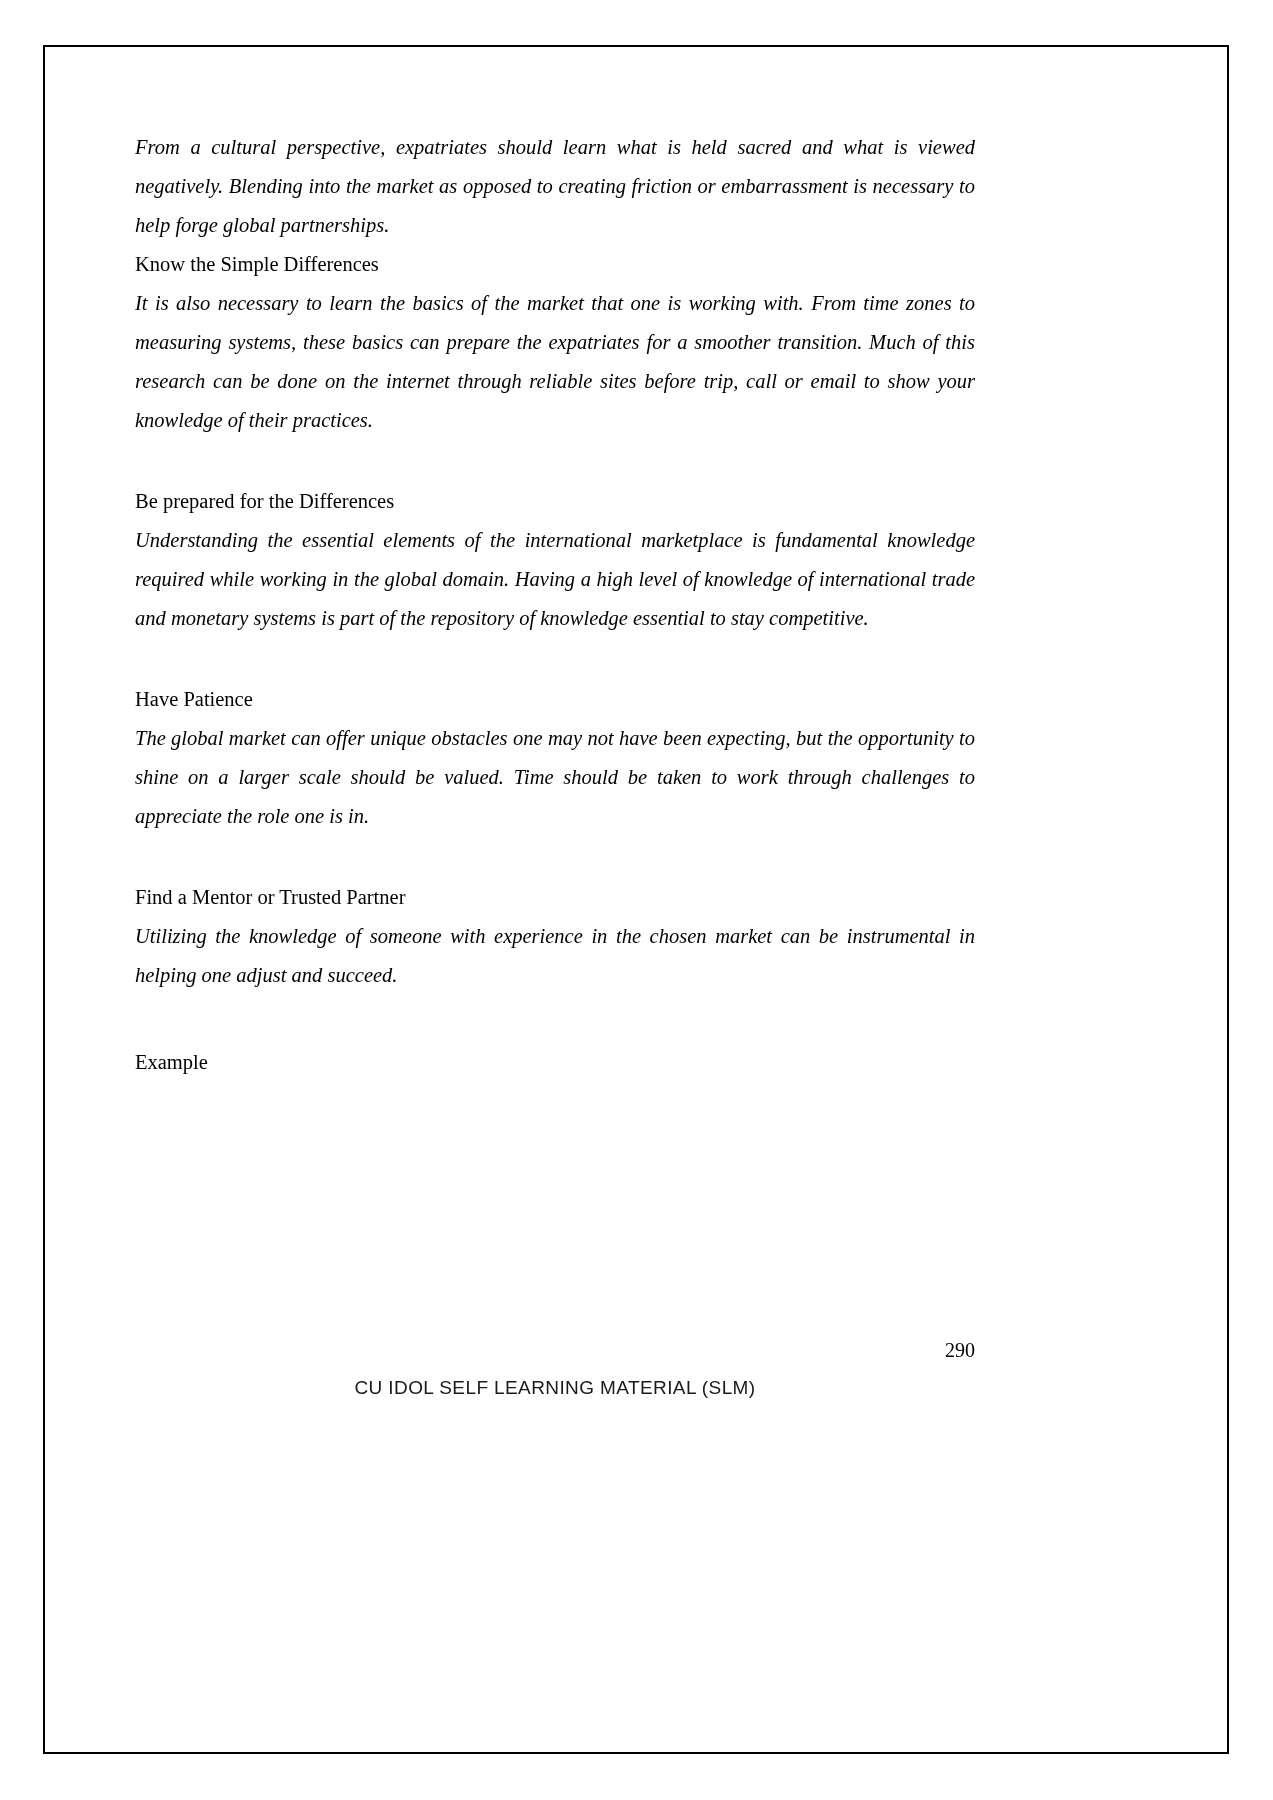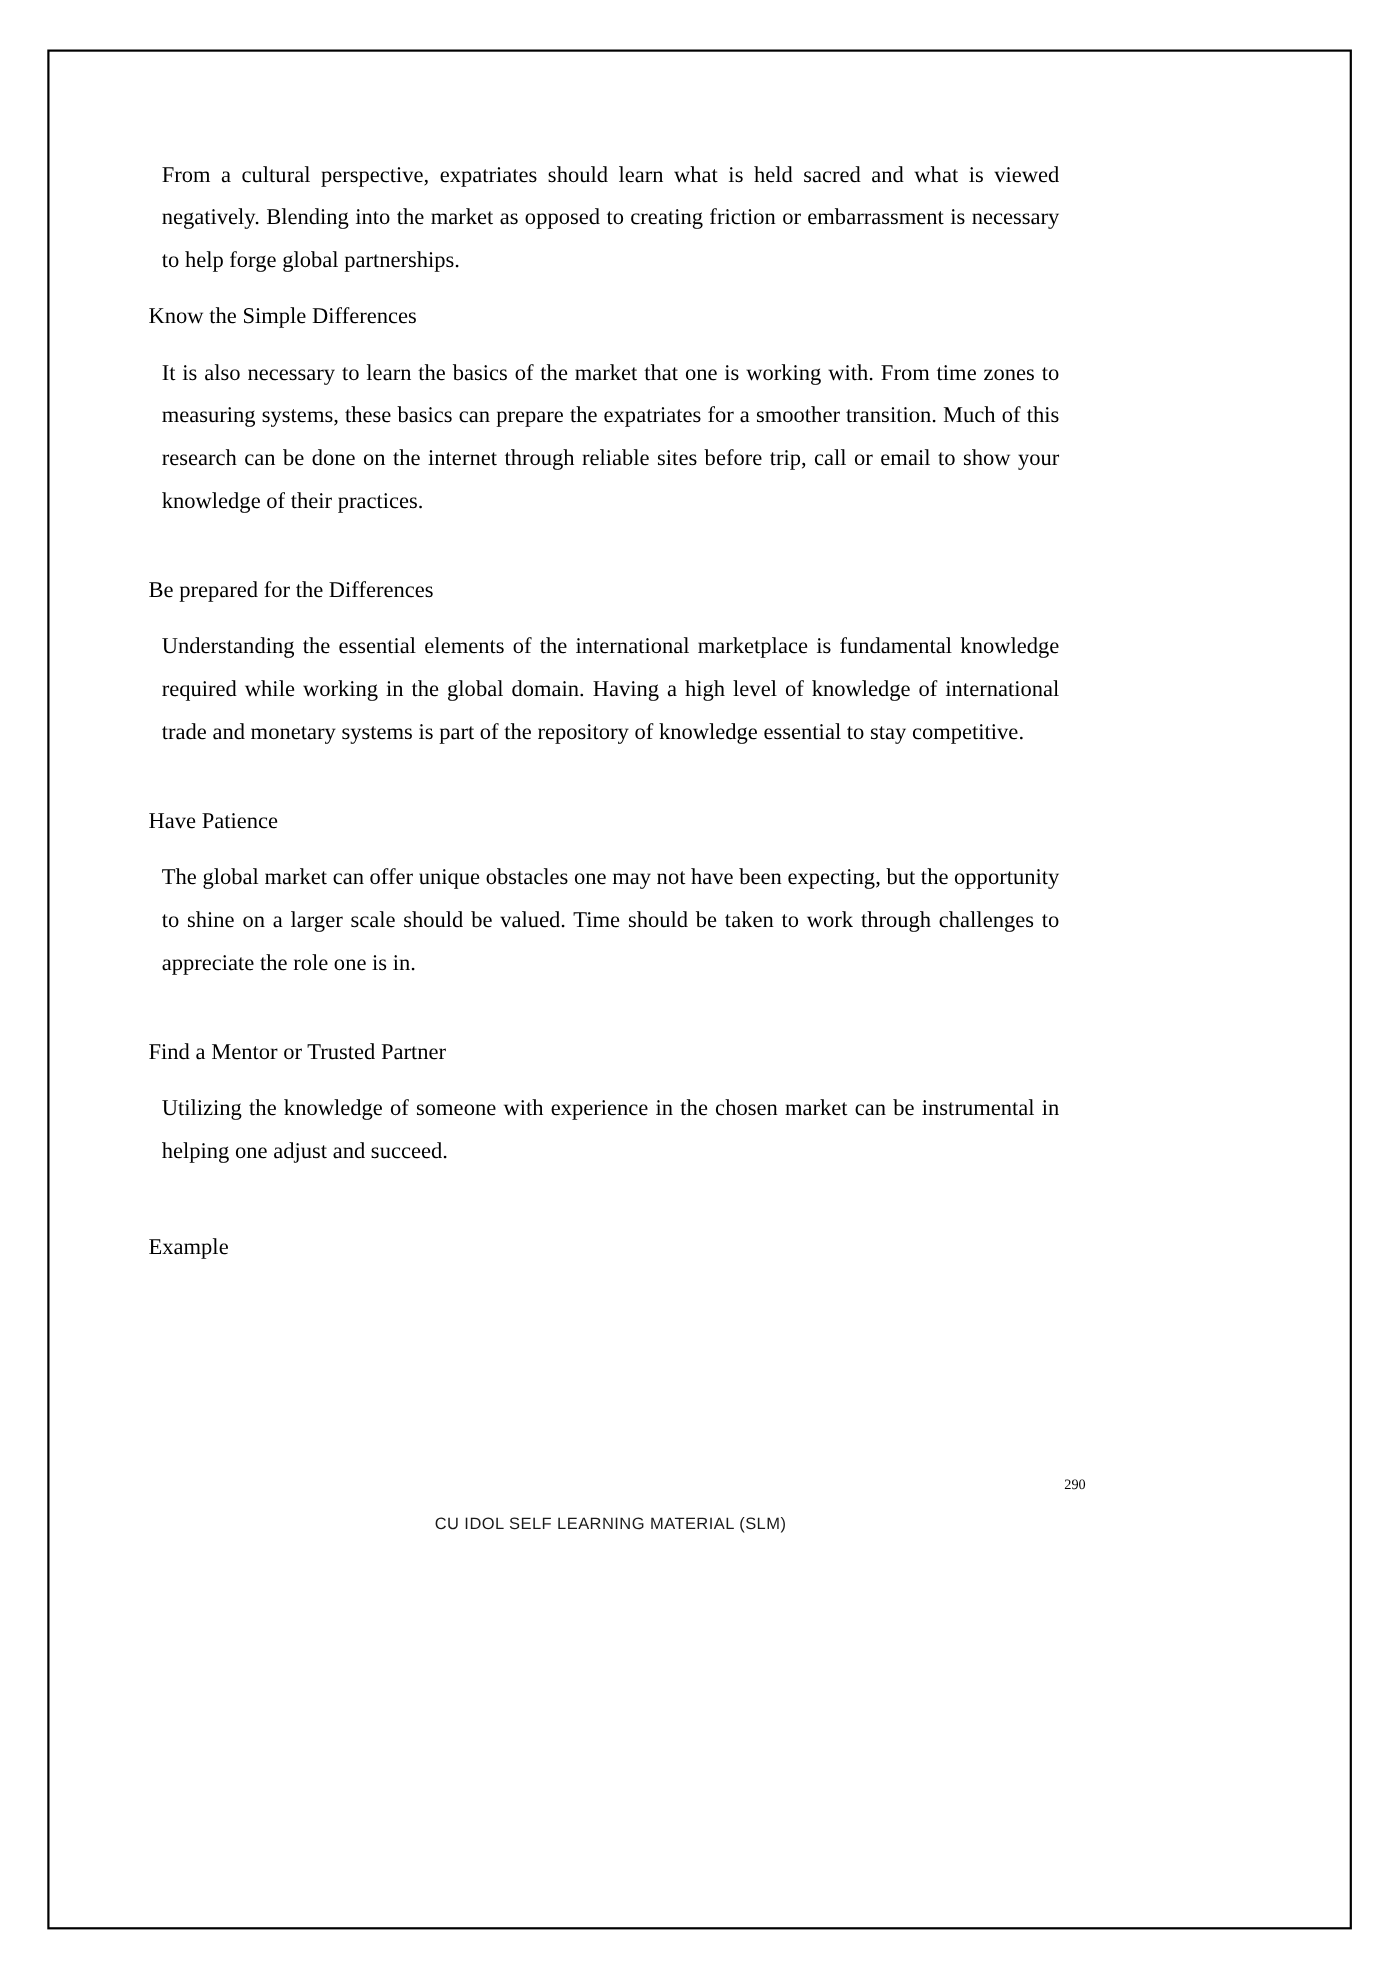--- a/index.html
+++ b/index.html
@@ -28,56 +28,57 @@
   }
   .content {
     position: absolute;
     top: 128px;
     left: 135px;
     width: 840px;
     font-size: 20.5px;
     line-height: 39px;
   }
   .para {
-    margin: 12px;
+    margin: 0;
     text-align: justify;
+    font-style: italic;
   }
   .heading {
     margin: 0;
     font-size: 20.5px;
     font-weight: normal;
     line-height: 39px;
     text-align: left;
   }
   .section {
     margin-top: 42px;
   }
   .section.flush {
     margin-top: 0;
   }
   .section.wide-gap {
     margin-top: 48px;
   }
   .page-number {
     position: absolute;
     top: 1336px;
-    left: 147px;
+    left: 135px;
     width: 840px;
     text-align: right;
-    font-size: 13px;
+    font-size: 20px;
     line-height: 28px;
   }
   .footer {
     position: absolute;
     top: 1377px;
     left: 135px;
     width: 840px;
     text-align: center;
     font-family: "Liberation Sans", sans-serif;
-    font-size: 15px;
+    font-size: 19px;
     letter-spacing: 0.4px;
     color: #1a1a1a;
   }
 </style>
 </head>
 <body>
 
 <div class="page">
 
   <div class="page-border"></div>

